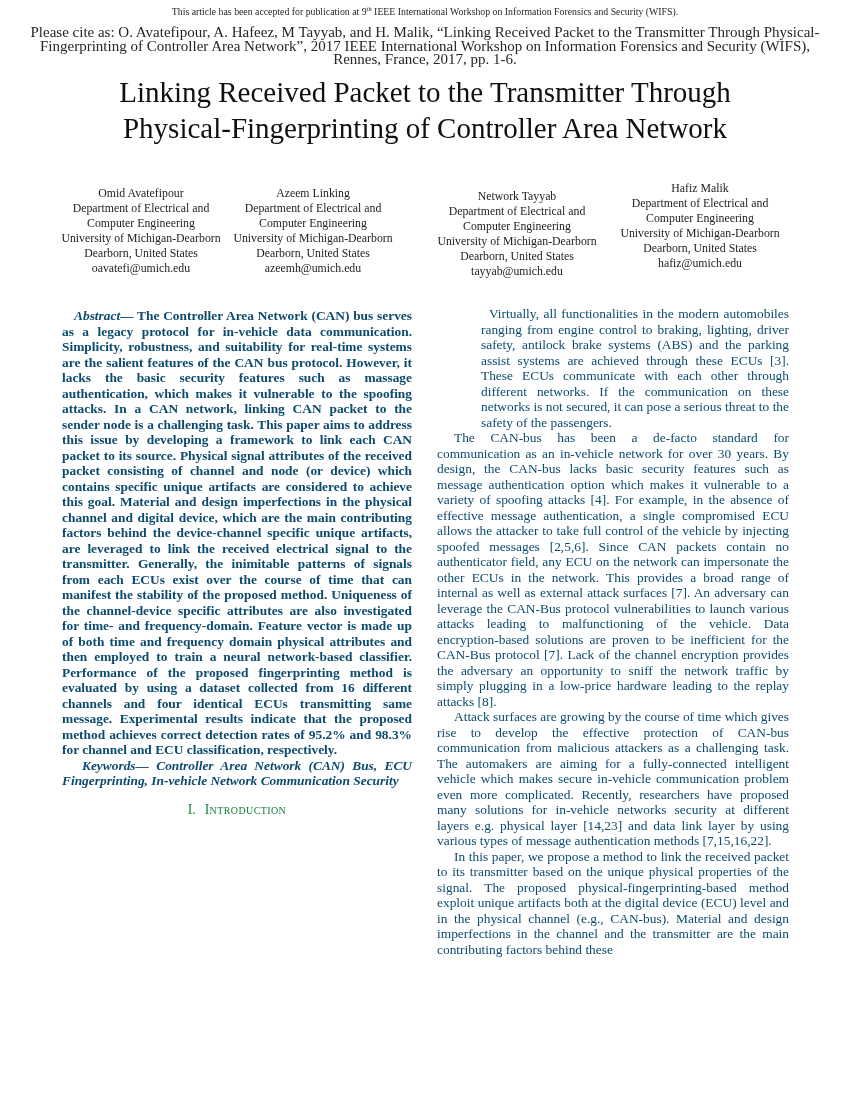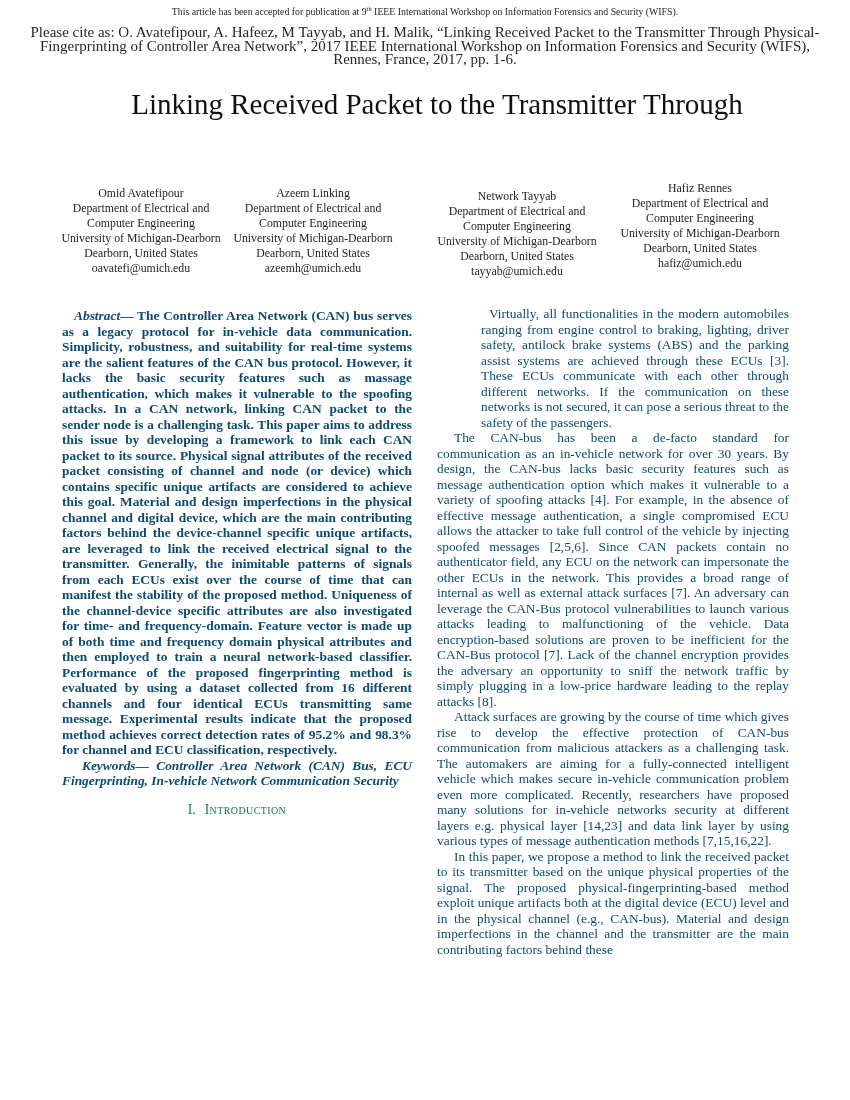--- a/index.html
+++ b/index.html
@@ -17,21 +17,21 @@
   }
   .notice .sup { vertical-align:super; font-size:6.5px; line-height:0; }
   .citation {
     position:absolute; top:26px; left:15px; width:820px;
     text-align:center; font-size:15px; line-height:13.5px; color:#262626;
   }
 
   .paper-title {
     position:absolute; top:74px; left:25px; width:800px;
     text-align:center; font-size:29px; line-height:36px; font-weight:normal;
-    color:#101010; margin:12px;
+    color:#101010; margin:0;
   }
 
   .author-block { position:absolute; text-align:center; font-size:11.8px; line-height:15px; color:#1d1d1d; }
   .author-block div { white-space:nowrap; }
   #auth-0 { left:48px;  top:186px; width:186px; }
   #auth-1 { left:220px; top:186px; width:186px; }
   #auth-2 { left:424px; top:189px; width:186px; }
   #auth-3 { left:607px; top:181px; width:186px; }
 
   .col-left  { position:absolute; left:62px;  top:308px; width:350px; }
@@ -73,20 +73,21 @@
   <div class="notice">
     <span>This article has been accepted for publication at 9</span><span class="sup">th</span><span> IEEE International Workshop on Information Forensics and Security (WIFS).</span>
   </div>
 
   <div class="citation">
     <span>Please cite as: O. Avatefipour, A. Hafeez, M Tayyab, and H. Malik, “Linking Received Packet to the Transmitter Through Physical-Fingerprinting of Controller Area Network”, 2017 IEEE International Workshop on Information Forensics and Security (WIFS), Rennes, France, 2017, pp. 1-6.</span>
   </div>
 
   <h1 class="paper-title">
     <span>Linking Received Packet to the Transmitter Through</span><br>
+    <span>Physical-Fingerprinting of Controller Area Network</span>
   </h1>
 
   <div class="author-block" id="auth-0">
     <div>Omid Avatefipour</div>
     <div>Department of Electrical and</div>
     <div>Computer Engineering</div>
     <div>University of Michigan-Dearborn</div>
     <div>Dearborn, United States</div>
     <div>oavatefi@umich.edu</div>
   </div>
@@ -103,21 +104,21 @@
   <div class="author-block" id="auth-2">
     <div>Network Tayyab</div>
     <div>Department of Electrical and</div>
     <div>Computer Engineering</div>
     <div>University of Michigan-Dearborn</div>
     <div>Dearborn, United States</div>
     <div>tayyab@umich.edu</div>
   </div>
 
   <div class="author-block" id="auth-3">
-    <div>Hafiz Rennes</div>
+    <div>Hafiz Malik</div>
     <div>Department of Electrical and</div>
     <div>Computer Engineering</div>
     <div>University of Michigan-Dearborn</div>
     <div>Dearborn, United States</div>
     <div>hafiz@umich.edu</div>
   </div>
 
   <div class="col-left body-text">
     <p class="abstract"><span class="abs-label">Abstract—</span><span> The Controller Area Network (CAN) bus serves as a legacy protocol for in-vehicle data communication. Simplicity, robustness, and suitability for real-time systems are the salient features of the CAN bus protocol. However, it lacks the basic security features such as massage authentication, which makes it vulnerable to the spoofing attacks. In a CAN network, linking CAN packet to the sender node is a challenging task. This paper aims to address this issue by developing a framework to link each CAN packet to its source. Physical signal attributes of the received packet consisting of channel and node (or device) which contains specific unique artifacts are considered to achieve this goal. Material and design imperfections in the physical channel and digital device, which are the main contributing factors behind the device-channel specific unique artifacts, are leveraged to link the received electrical signal to the transmitter. Generally, the inimitable patterns of signals from each ECUs exist over the course of time that can manifest the stability of the proposed method.  Uniqueness of the channel-device specific attributes are also investigated for time- and frequency-domain. Feature vector is made up of both time and frequency domain physical attributes and then employed to train a neural network-based classifier. Performance of the proposed fingerprinting method is evaluated by using a dataset collected from 16 different channels and four identical ECUs transmitting same message. Experimental results indicate that the proposed method achieves correct detection rates of 95.2% and 98.3% for channel and ECU classification, respectively.</span></p>
 

